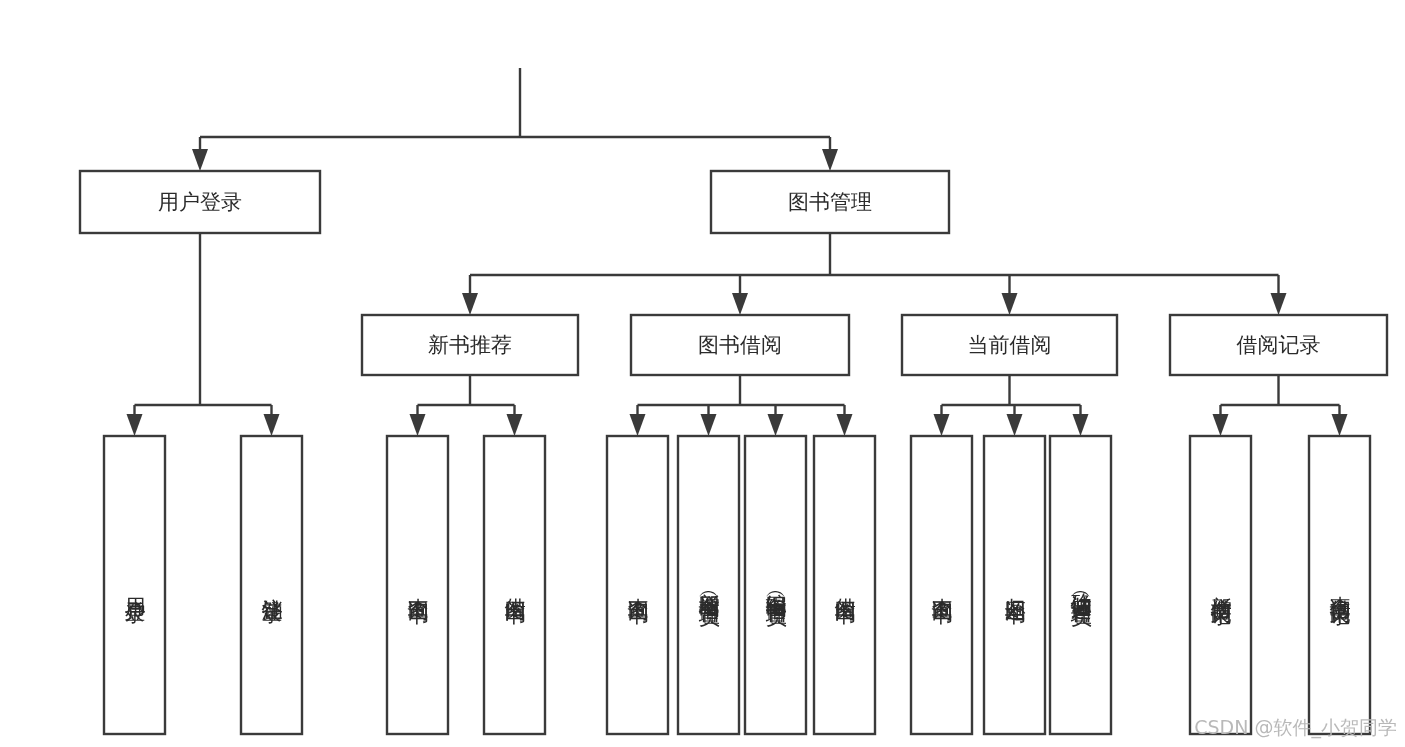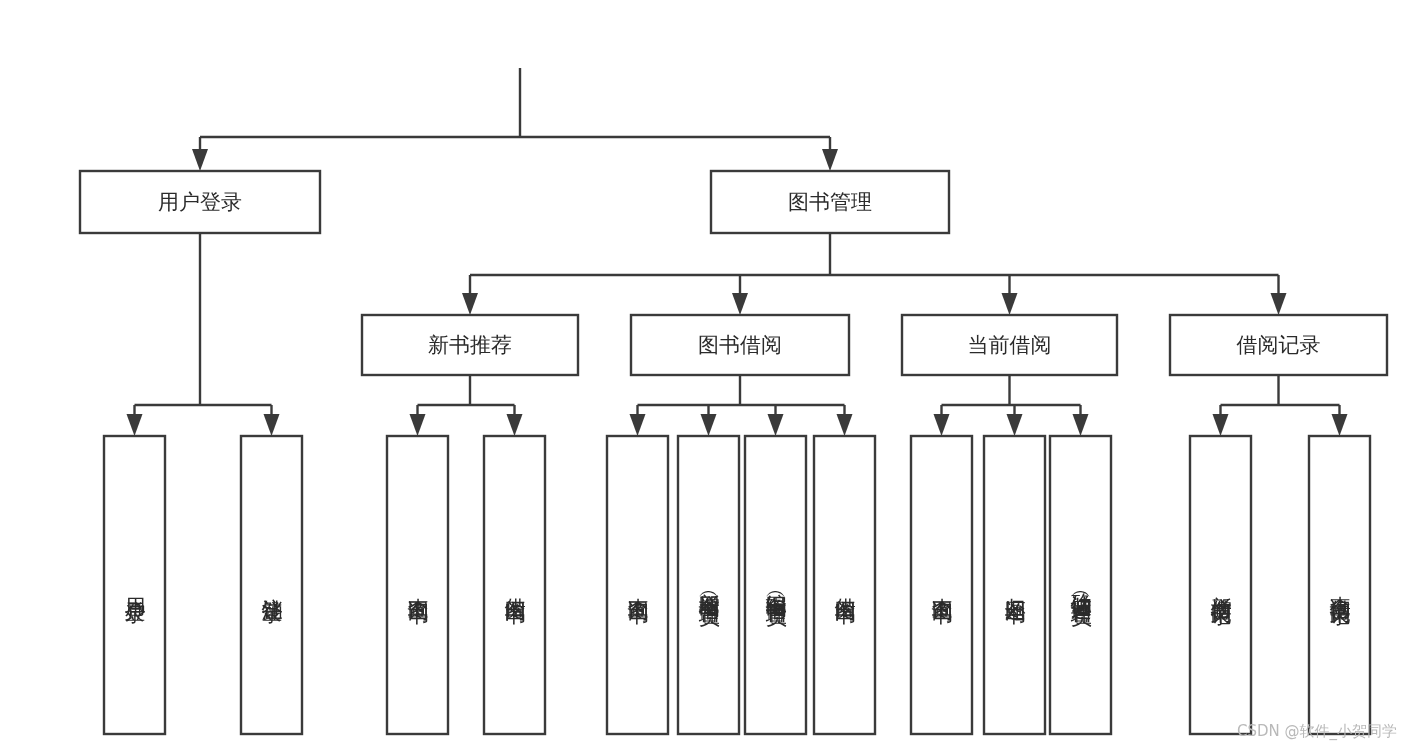--- a/index.html
+++ b/index.html
@@ -56,21 +56,21 @@
   }
   .arrow-head {
     fill: #3a3a3a;
     stroke: none;
   }
   #watermark {
     position: absolute;
     right: 8px;
     bottom: 6px;
     font-family: "DejaVu Sans", "Liberation Sans", sans-serif;
-    font-size: 15px;
+    font-size: 19px;
     color: #b9b9b9;
     white-space: nowrap;
     pointer-events: none;
   }
 </style>
 </head>
 <body>
 
 <svg id="diagram" viewBox="0 0 1405 747">
   <g id="connectors-layer">

